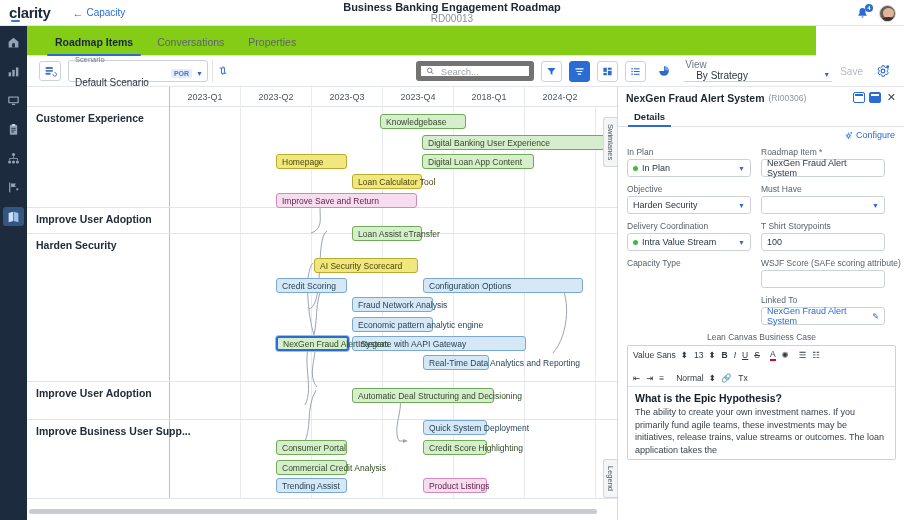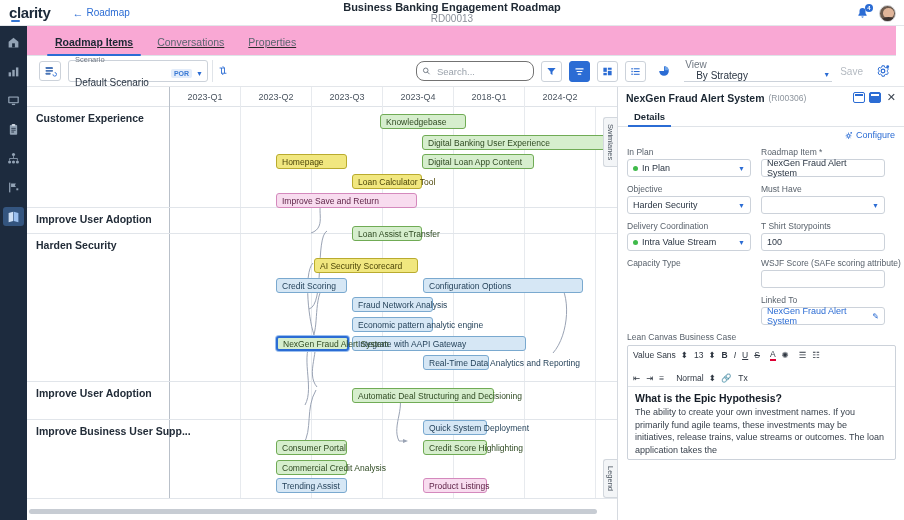--- a/index.html
+++ b/index.html
@@ -68,23 +68,23 @@
   }
   .rail-item {
     width:21px; height:19px; display:flex; align-items:center; justify-content:center;
     border-radius:3px; cursor:pointer;
   }
   .rail-item.active { background:#34557f; }
   .rail-item svg { display:block; }
 
   
   .tabbar {
-    position:absolute; left:27px; top:26px; width:869px; height:30px;
-    background:#f9a8d4; border-bottom:1px solid #dfe3e8;
-    display:flex; align-items:flex-end; padding-left:16px; gap:0;text-decoration:underline;
+    position:absolute; left:27px; top:26px; width:789px; height:30px;
+    background:#84cc16; border-bottom:1px solid #dfe3e8;
+    display:flex; align-items:flex-end; padding-left:16px; gap:0;
   }
   .tab {
     font-size:10.5px; color:#5b6570; padding:0 12px 7px 12px; cursor:pointer;
     position:relative;
   }
   .tab.active { color:#1b2733; font-weight:bold; }
   .tab.active::after{
     content:""; position:absolute; left:4px; right:4px; bottom:-1px; height:2px;
     background:#2b6cd4; border-radius:1px;
   }
@@ -111,21 +111,21 @@
   .por {
     margin-left:auto; margin-top:5px; font-size:7px; font-weight:bold; color:#3b7ad4;
     background:#e3edfb; padding:1px 3px; border-radius:2px;
   }
   .caret { margin-left:4px; margin-top:5px; color:#2b6cd4; font-size:7px;}
   .scen-sync{
     width:20px; height:22px; border-left:1px solid #e0e4e9; margin-left:4px;
     display:flex; align-items:center; justify-content:center; cursor:pointer;
   }
   .search-wrap{
-    margin-left:auto; width:118px; height:20px; border:1px solid #737373; border-radius:8px;
+    margin-left:auto; width:118px; height:20px; border:5px solid #737373; border-radius:3px;
     display:flex; align-items:center; padding:0 5px; background:#fff;
   }
   .search-wrap input{
     border:none; outline:none; font-size:9.5px; width:100%; font-family:"Liberation Sans",sans-serif;
     color:#4a545f; margin-left:4px; background:transparent;
   }
   .search-wrap input::placeholder{ color:#9aa2ab; }
   .tb-btn{
     width:21px; height:21px; margin-left:7px; border:1px solid #ccd2da; border-radius:3px;
     display:flex; align-items:center; justify-content:center; cursor:pointer; background:#fff;
@@ -228,39 +228,39 @@
   .flab{ font-size:8.5px; color:#59626c; margin-bottom:2px; }
   .fctl{
     height:18px; border:1px solid #ccd2da; border-radius:3px; background:#fff;
     display:flex; align-items:center; padding:0 5px; font-size:9px; color:#2b3644;
     position:relative; cursor:pointer;
   }
   .dot{ width:5px; height:5px; border-radius:50%; background:#3fba4a; margin-right:4px; flex:none;}
   .dcar{ position:absolute; right:5px; color:#2b6cd4; font-size:7px;}
   .fctl.link{ color:#2b6cd4; }
   .pen{ position:absolute; right:5px; color:#2b6cd4; font-size:8px;}
-  .rt-lab{ font-size:8.5px; color:#59626c; margin:2px 0 3px 0;}
+  .rt-lab{ font-size:8.5px; color:#59626c; margin:2px 0 3px 0;text-align:center;}
   .rt-box{ border:1px solid #ccd2da; border-radius:2px; width:269px;}
   .rt-tools{
     border-bottom:1px solid #e0e4e9; padding:3px 5px; display:flex; flex-wrap:wrap;
     align-items:center; gap:6px; font-size:8.5px; color:#2f3742;
   }
   .rt-tools .g{ display:flex; align-items:center; gap:5px;}
   .rt-body{ padding:5px 7px 0 7px; height:72px; overflow:hidden;}
   .rt-h{ font-size:10.5px; font-weight:bold; color:#141c26; margin:0 0 2px 0;}
   .rt-p{ font-size:9px; color:#39424d; line-height:12.5px; margin:0;}
 </style>
 </head>
 <body>
 
 <div class="topbar">
   <div class="logo">clarity</div>
   <div class="backlink">
     <span class="arr">←</span>
-    <span>Roadmap</span>
+    <span>Capacity</span>
   </div>
   <div class="title-wrap">
     <div class="title-main">Business Banking Engagement Roadmap</div>
     <div class="title-sub">RD00013</div>
   </div>
   <div class="topright">
     <div class="bell">
       <svg width="15" height="15" viewBox="0 0 16 16">
           <path d="M8 2a3.2 3.2 0 0 0-3.2 3.2v2.6L3.6 9.6v.7h8.8v-.7l-1.2-1.8V5.2A3.2 3.2 0 0 0 8 2z" fill="#2b6cd4"></path>
           <path d="M6.8 11.2a1.2 1.2 0 0 0 2.4 0z" fill="#2b6cd4"></path>

